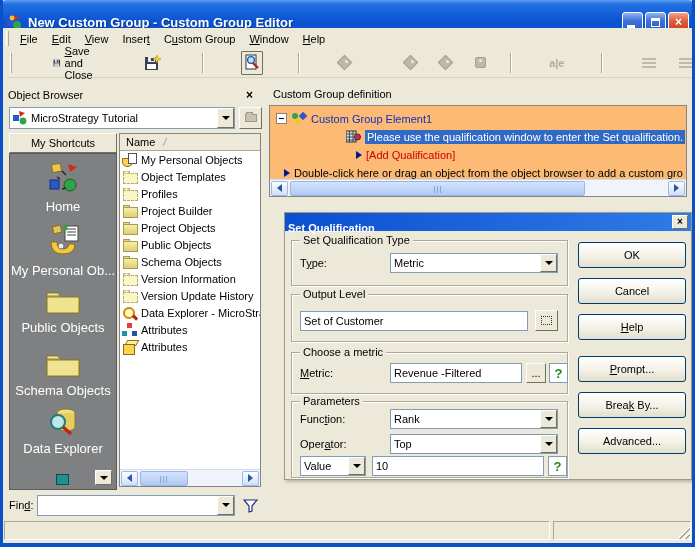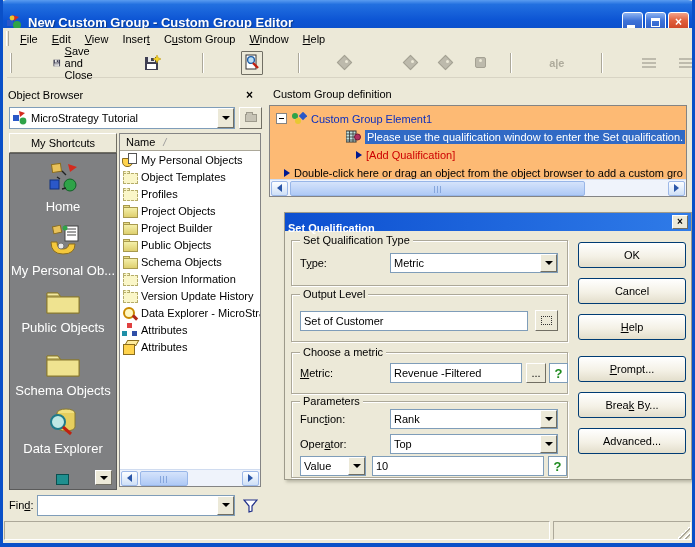--- a/index.html
+++ b/index.html
@@ -333,25 +333,25 @@
       <div class="lrow">
           <span class="li-icon icon-folder-dashed"></span>
           <span>Object Templates</span>
         </div>
       <div class="lrow">
           <span class="li-icon icon-folder-dashed"></span>
           <span>Profiles</span>
         </div>
       <div class="lrow">
           <span class="li-icon icon-folder"></span>
+          <span>Project Builder</span>
+        </div>
+      <div class="lrow">
+          <span class="li-icon icon-folder"></span>
           <span>Project Objects</span>
-        </div>
-      <div class="lrow">
-          <span class="li-icon icon-folder"></span>
-          <span>Project Builder</span>
         </div>
       <div class="lrow">
           <span class="li-icon icon-folder"></span>
           <span>Public Objects</span>
         </div>
       <div class="lrow">
           <span class="li-icon icon-folder"></span>
           <span>Schema Objects</span>
         </div>
       <div class="lrow">

